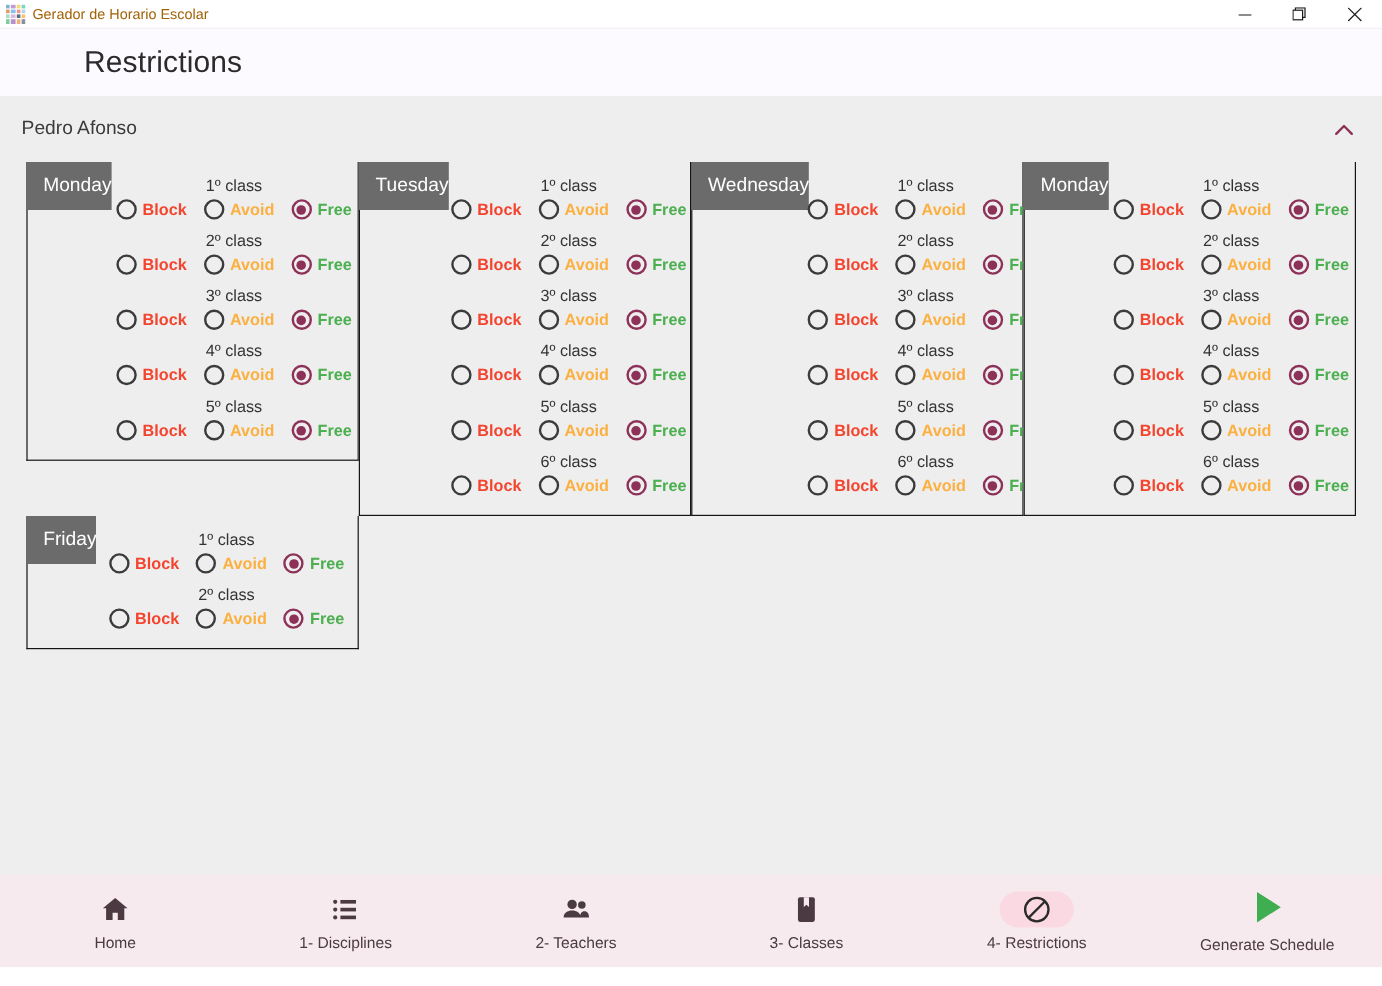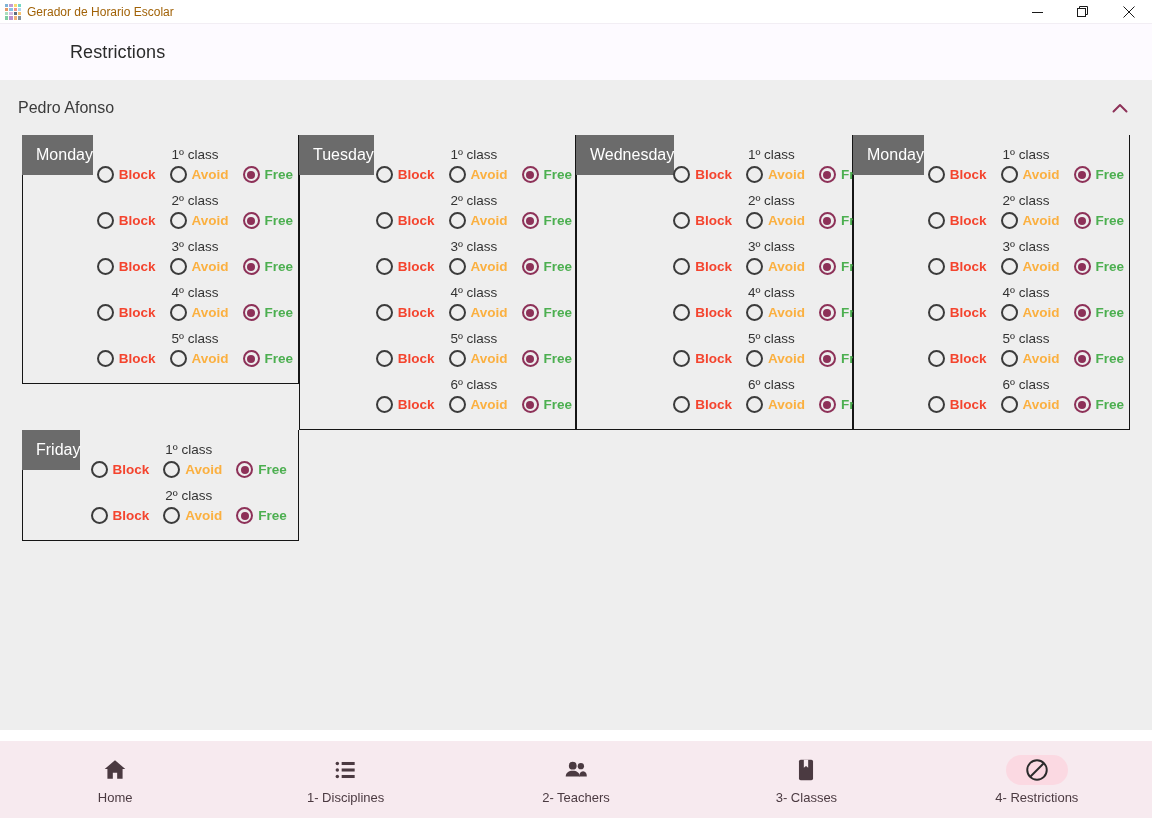--- a/index.html
+++ b/index.html
@@ -52,21 +52,21 @@
 
   
   .page-header {
     background: #fdfaff;
     height: 56px;
     display: flex;
     align-items: center;
     padding-left: 70px;
   }
   .page-title {
-    font-size: 18px;
+    font-size: 25px;
     font-weight: 400;
     color: #2b2b2b;
     letter-spacing: .1px;
   }
 
   
   .accordion-collapsed {
     background: #fdfaff;
     height: 48px;
     display: flex;
@@ -184,21 +184,21 @@
   .c-block { color: #f4442e; }
   .c-avoid { color: #fbb040; }
   .c-free  { color: #4caf50; }
 
   
   .grid-break { width: 100%; height: 0; }
 
   
   .bottom-nav {
     position: absolute;
-    left: 0; bottom: 4px;
+    left: 0; bottom: 16px;
     width: 1152px;
     height: 77px;
     background: #f7eaef;
     display: flex;
     align-items: center;
     z-index: 5;
   }
   .nav-item {
     flex: 1;
     display: flex;
@@ -797,15 +797,23 @@
       </div>
       <div class="nav-item active">
         <div class="nav-icon-wrap">
           <svg width="26" height="26" viewBox="0 0 24 24">
             <circle cx="12" cy="12" r="9" fill="none" stroke="#2b2b2b" stroke-width="1.8"></circle>
             <line x1="5.8" y1="18.2" x2="18.2" y2="5.8" stroke="#2b2b2b" stroke-width="1.8"></line>
           </svg>
         </div>
         <div class="nav-label">4- Restrictions</div>
       </div>
+      <div class="nav-item generate">
+        <div class="nav-icon-wrap">
+          <svg width="34" height="34" viewBox="0 0 24 24">
+            <path d="M6 3 L20 12 L6 21 Z" fill="#3eae50"></path>
+          </svg>
+        </div>
+        <div class="nav-label">Generate Schedule</div>
+      </div>
     </div>
 
 </div>
 
 </body></html>

